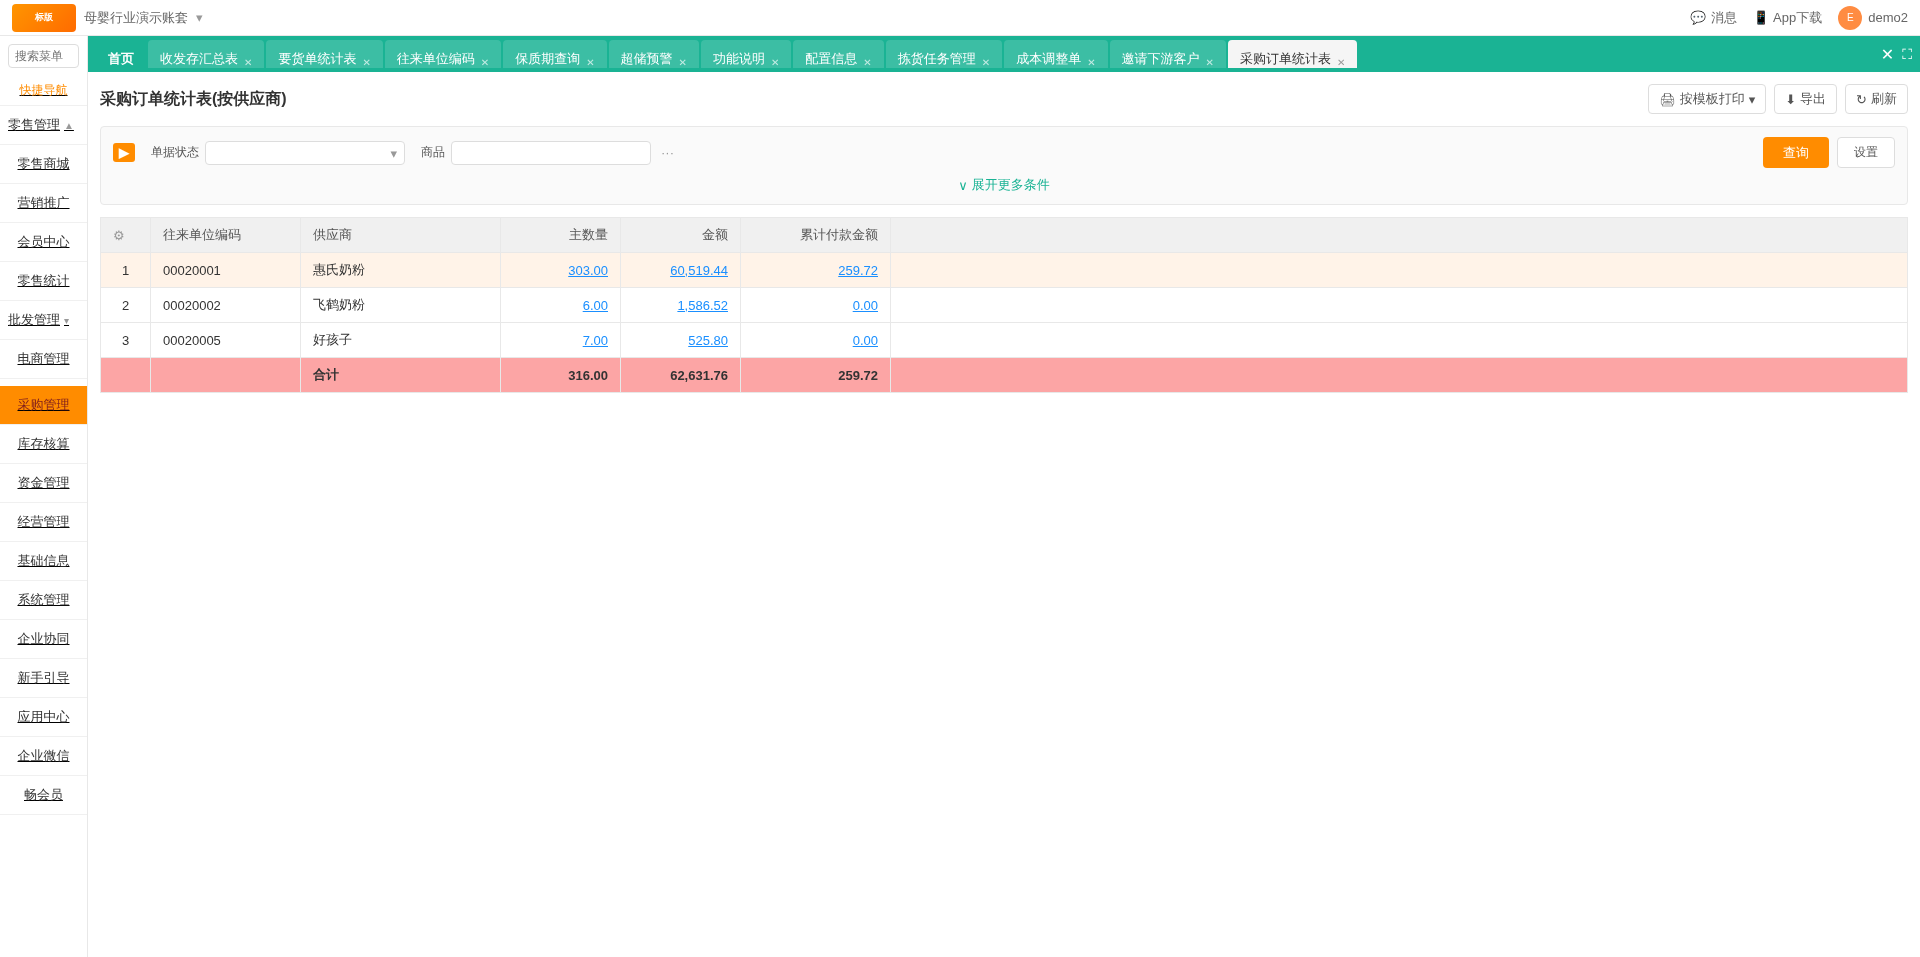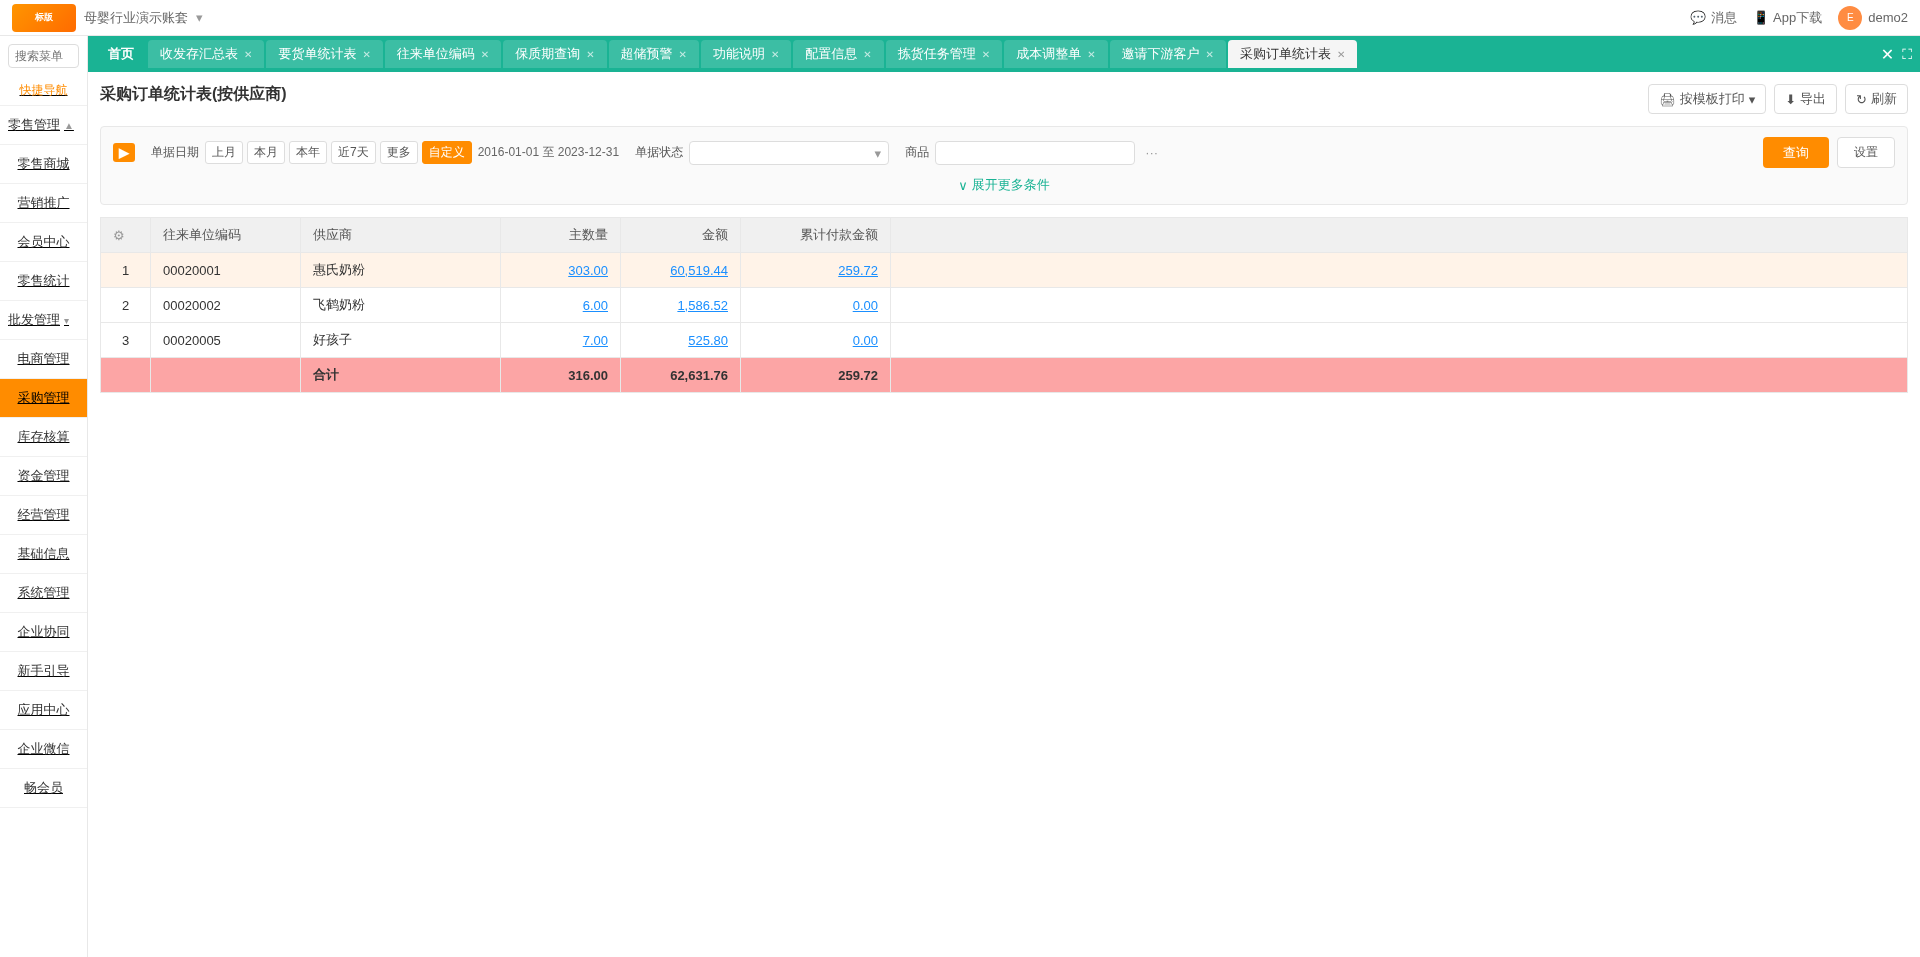--- a/index.html
+++ b/index.html
@@ -12,39 +12,39 @@
     .top-bar-right .msg-icon, .top-bar-right .app-icon { display: flex; align-items: center; gap: 4px; cursor: pointer; }
     .avatar { width: 24px; height: 24px; border-radius: 50%; background: #ff8c42; display: flex; align-items: center; justify-content: center; color: #fff; font-size: 10px; }
     .logo { width: 64px; height: 28px; background: linear-gradient(135deg, #ff9500, #ff6b00); border-radius: 4px; display: flex; align-items: center; justify-content: center; color: white; font-size: 9px; font-weight: bold; }
 
     
     .main-layout { display: flex; flex: 1; overflow: hidden; }
 
     
     .sidebar { width: 88px; background: #fff; border-right: 1px solid #e8e8e8; display: flex; flex-direction: column; flex-shrink: 0; overflow-y: auto; text-decoration: underline; }
     .sidebar-item { padding: 10px 4px; text-align: center; cursor: pointer; color: #333; font-size: 12px; border-bottom: 1px solid #f0f0f0; display: flex; align-items: center; justify-content: center; flex-direction: row; gap: 4px; }
-    .sidebar-item.active { color: #000000; background: #ff8c00; }
+    .sidebar-item.active { color: #7f1d1d; background: #ff8c00; margin-top: 7px; }
     .sidebar-item.has-arrow { justify-content: flex-start; padding: 10px 8px; }
     .sidebar-arrow { font-size: 10px; color: #999; }
 
     
     .content-area { flex: 1; display: flex; flex-direction: column; overflow: hidden; }
 
     
     .tab-bar { height: 36px; background: #1ab394; display: flex; align-items: center; padding: 0 8px; gap: 2px; flex-shrink: 0; }
-    .tab-item { height: 28px; padding: 0 12px; border-radius: 4px 4px 0 0; display: flex; align-items: center; gap: 6px; cursor: pointer; color: #fff; font-size: 12px; background: rgba(255,255,255,0.15); white-space: nowrap; }
+    .tab-item { height: 28px; padding: 0 12px; border-radius: 4px 4px 0 0; display: flex; align-items: flex-end; gap: 6px; cursor: pointer; color: #fff; font-size: 12px; background: rgba(255,255,255,0.15); white-space: nowrap; }
     .tab-item.active { background: #f5f5f5; color: #333; }
     .tab-item .tab-close { font-size: 10px; color: rgba(255,255,255,0.7); cursor: pointer; }
     .tab-item.active .tab-close { color: #999; }
     .tab-home { background: transparent; color: #fff; font-weight: bold; }
     .tab-bar-right { margin-left: auto; display: flex; align-items: center; gap: 8px; color: #fff; font-size: 14px; cursor: pointer; }
 
     
     .page-content { flex: 1; display: flex; flex-direction: column; overflow: hidden; background: #fff; padding: 12px; }
-    .page-header { display: flex; justify-content: space-between; margin-bottom: 12px; gap: 33px; }
+    .page-header { display: flex; align-items: center; justify-content: space-between; margin-bottom: 12px; gap: 33px; }
     .page-title { font-size: 16px; font-weight: bold; color: #333; }
     .page-actions { display: flex; align-items: center; gap: 8px; }
     .btn-print { display: flex; align-items: center; gap: 4px; padding: 5px 10px; border: 1px solid #ddd; border-radius: 4px; background: #fff; color: #555; cursor: pointer; font-size: 12px; }
     .btn-export { display: flex; align-items: center; gap: 4px; padding: 5px 10px; border: 1px solid #ddd; border-radius: 4px; background: #fff; color: #555; cursor: pointer; font-size: 12px; }
     .btn-refresh { display: flex; align-items: center; gap: 4px; padding: 5px 10px; border: 1px solid #ddd; border-radius: 4px; background: #fff; color: #555; cursor: pointer; font-size: 12px; }
 
     
     .filter-bar { background: #fafafa; border: 1px solid #e8e8e8; border-radius: 4px; padding: 10px 12px; margin-bottom: 12px; }
     .filter-row { display: flex; align-items: center; gap: 16px; flex-wrap: wrap; }
     .filter-item { display: flex; align-items: center; gap: 6px; }
@@ -246,32 +246,20 @@
         </div>
       </div>
 
       <div class="filter-bar">
         <div class="filter-row">
 
           <div style="display:flex;align-items:center;gap:4px;">
             <span style="background:#ff8c00;color:#fff;padding:2px 6px;border-radius:3px;cursor:pointer;font-weight:bold;">▶</span>
           </div>
 
-          <div class="filter-item">
-            <span class="filter-label">单据日期</span>
-            <div class="filter-date-shortcuts">
-              <button class="date-shortcut">上月</button>
-              <button class="date-shortcut">本月</button>
-              <button class="date-shortcut">本年</button>
-              <button class="date-shortcut">近7天</button>
-              <button class="date-shortcut">更多</button>
-              <span class="date-shortcut active-custom">自定义</span>
-            </div>
-            <span class="date-range">2016-01-01 至 2023-12-31</span>
-          </div>
 
           <div class="filter-item">
             <span class="filter-label">单据状态</span>
             <div class="filter-select-wrapper">
               <select class="filter-select">
                 <option value=""></option>
               </select>
             </div>
           </div>
 

